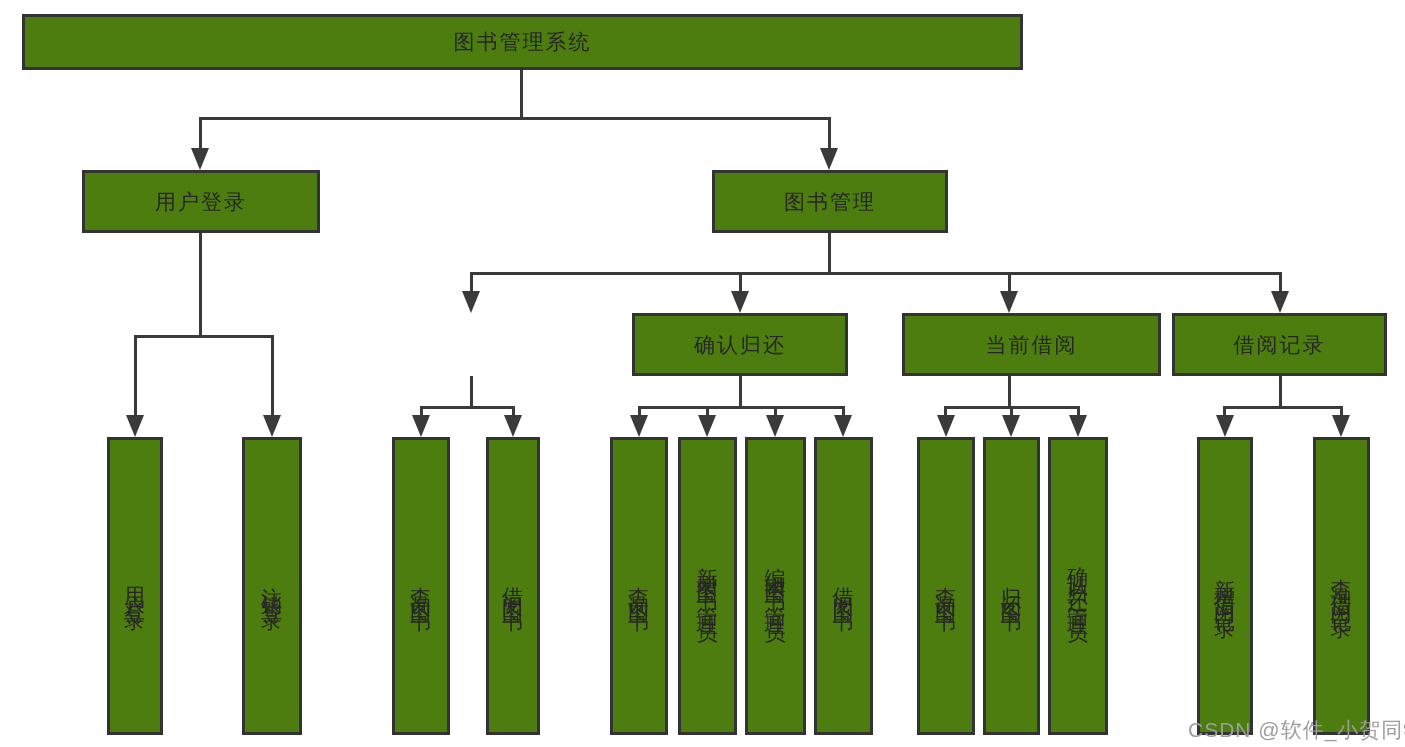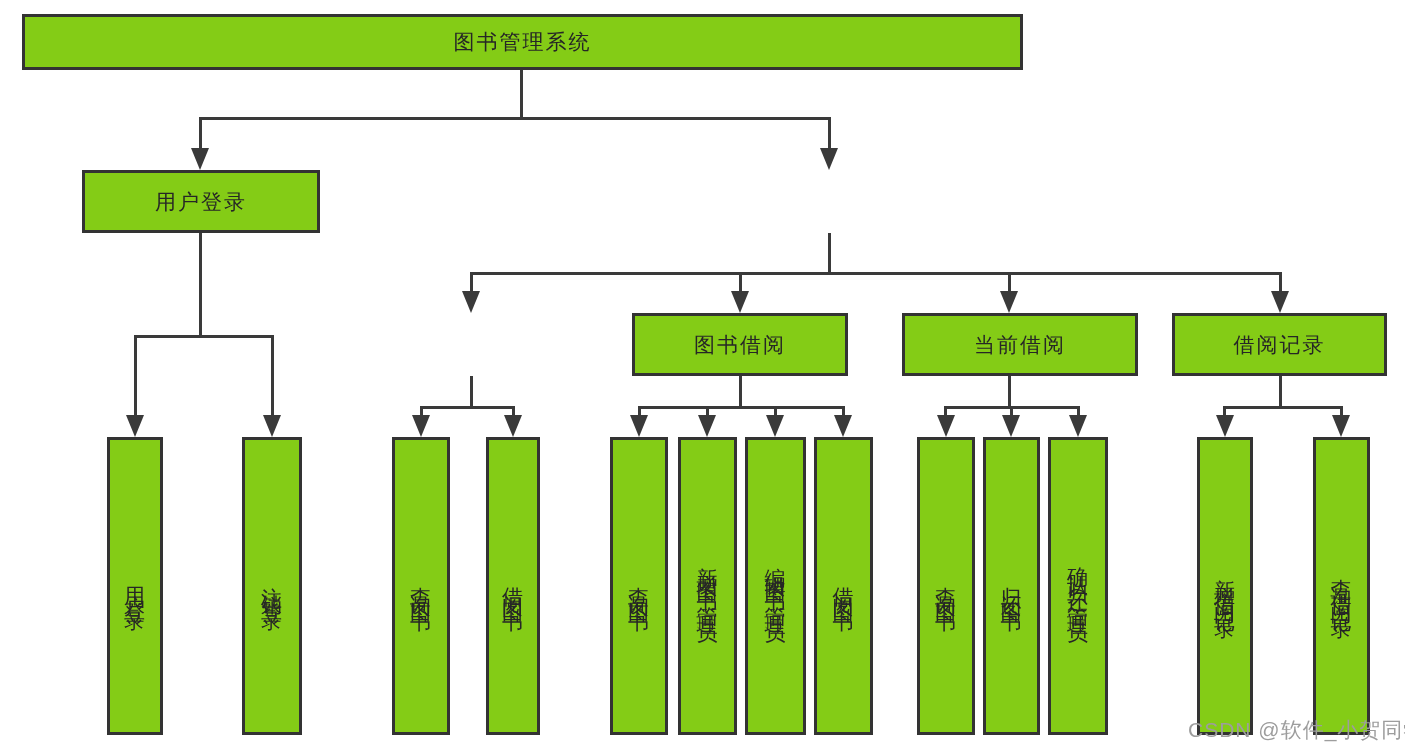--- a/index.html
+++ b/index.html
@@ -1,21 +1,21 @@
 <!DOCTYPE html>
 <html><head>
 <meta charset="utf-8">
 <style>
   html,body { margin:0; padding:0; background:#ffffff; }
   .stage {
     position:relative; width:1405px; height:747px; background:#ffffff;
     font-family:"Liberation Sans","DejaVu Sans",sans-serif; overflow:hidden;
   }
   .box {
-    position:absolute; box-sizing:border-box; background:#84cc16;
+    position:absolute; box-sizing:border-box; background:#4d7c0f;
     border:3px solid #333333; color:#262626;
     display:flex; align-items:center; justify-content:center;
     font-size:21px; letter-spacing:2px; z-index:2;
   }
   .vt {
     writing-mode:vertical-rl; text-orientation:mixed;
     letter-spacing:8px; line-height:1; letter-spacing:8px;
   }
   .vl { position:absolute; width:3px; background:#3a3a3a; z-index:1; }
   .hl { position:absolute; height:3px; background:#3a3a3a; z-index:1; }
@@ -93,25 +93,28 @@
   <div class="ar" style="left:1216px;top:415px"></div>
   <div class="ar" style="left:1332px;top:415px"></div>
 
   <div class="box" style="left:22px;top:14px;width:1001px;height:56px">
     <span>图书管理系统</span>
   </div>
 
   <div class="box" style="left:82px;top:170px;width:238px;height:63px">
     <span>用户登录</span>
   </div>
+  <div class="box" style="left:712px;top:170px;width:236px;height:63px">
+    <span>图书管理</span>
+  </div>
 
   <div class="box" style="left:632px;top:313px;width:216px;height:63px">
-    <span>图书借阅</span>
+    <span>确认归还</span>
   </div>
-  <div class="box" style="left:902px;top:313px;width:236px;height:63px">
+  <div class="box" style="left:902px;top:313px;width:259px;height:63px">
     <span>当前借阅</span>
   </div>
   <div class="box" style="left:1172px;top:313px;width:215px;height:63px">
     <span>借阅记录</span>
   </div>
 
   <div class="box" style="left:107px;top:437px;width:56px;height:298px">
     <span class="vt">用户登录</span>
   </div>
   <div class="box" style="left:242px;top:437px;width:60px;height:298px">

